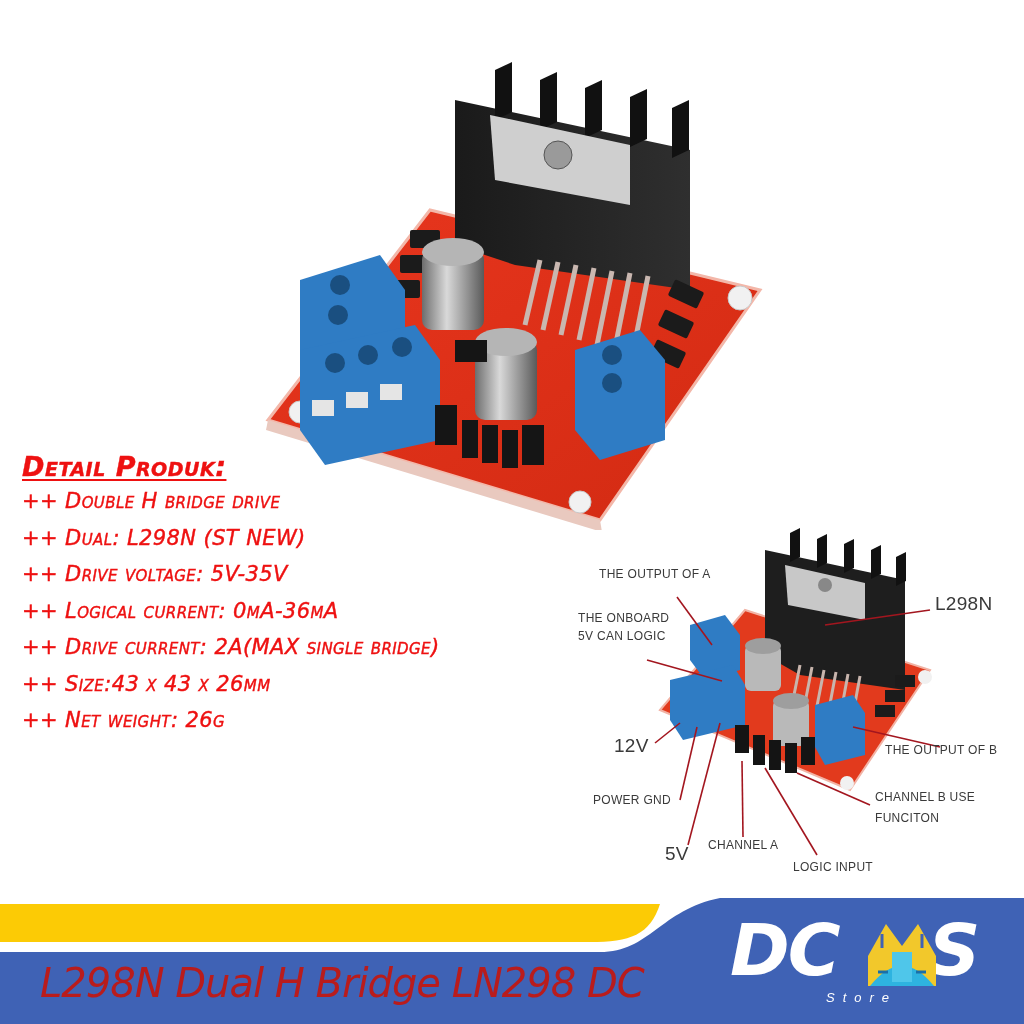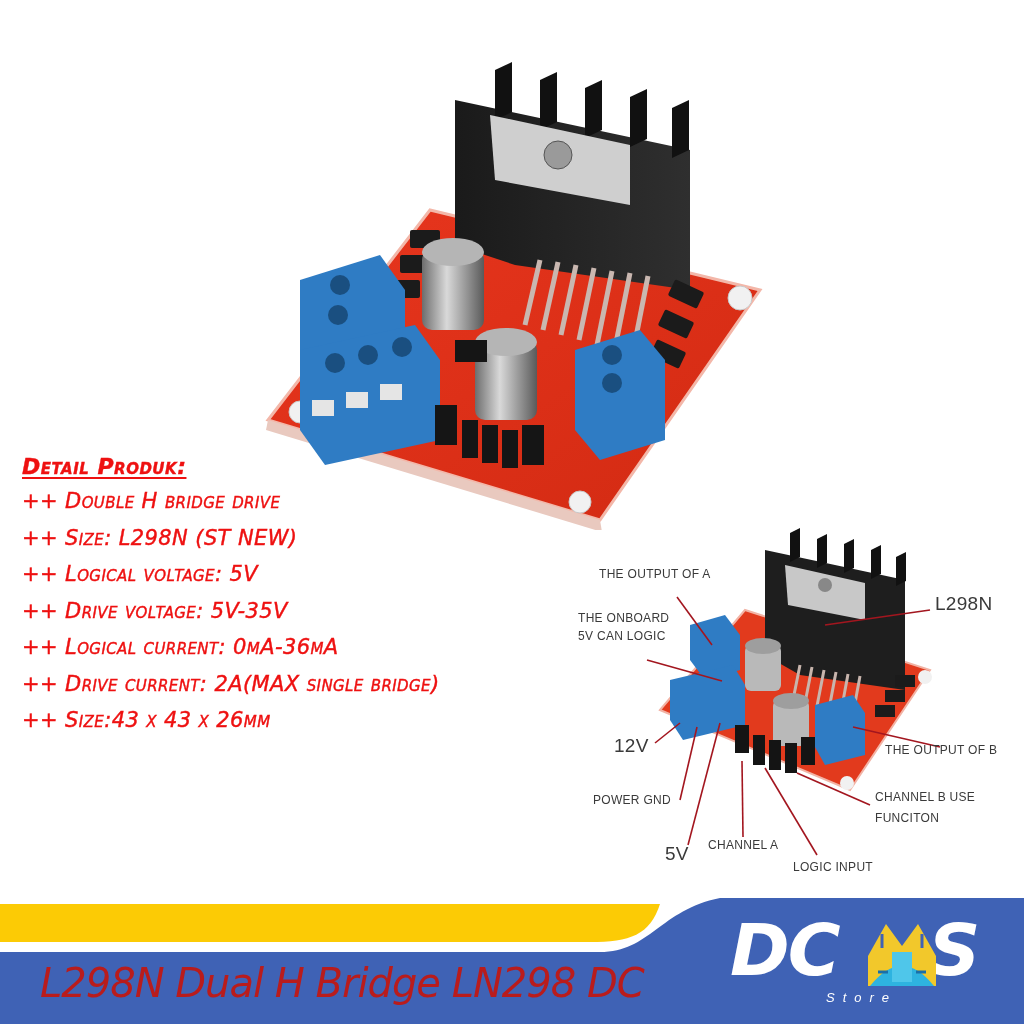--- a/index.html
+++ b/index.html
@@ -6,21 +6,21 @@
   html, body { width: 1024px; height: 1024px; overflow: hidden; background: #ffffff; }
   body { position: relative; font-family: "Liberation Sans", sans-serif; }
 
   
   .main-photo { position: absolute; left: 240px; top: 40px; width: 560px; height: 490px; }
 
   
   .spec-block { position: absolute; left: 22px; top: 450px; width: 640px; }
   .spec-title {
     font-family: "DejaVu Sans", sans-serif; font-weight: bold; font-style: italic;
-    color: #ee1111; font-size: 22px; letter-spacing: 0.5px; font-variant: small-caps;
+    color: #ee1111; font-size: 27px; letter-spacing: 0.5px; font-variant: small-caps;
     text-decoration: underline; text-underline-offset: 3px; height: 33px; line-height: 33px;
     -webkit-text-stroke: 0.4px #ee1111;
   }
   .spec-line {
     font-family: "DejaVu Sans", sans-serif; font-weight: normal; font-style: italic;
     color: #ee1111; font-size: 21px; font-variant: small-caps; letter-spacing: 0.4px;
     height: 36.5px; line-height: 36.5px; white-space: nowrap;
     -webkit-text-stroke: 0.4px #ee1111;
   }
 
@@ -137,26 +137,26 @@
         <rect x="262" y="390" width="16" height="38"></rect>
       <rect x="282" y="385" width="22" height="40"></rect>
         <rect x="215" y="300" width="32" height="22"></rect>
     </g>
   </svg>
 </div>
 
 <div class="spec-block">
   <div class="spec-title">Detail Produk:</div>
   <div class="spec-line">++ Double H bridge drive</div>
-  <div class="spec-line">++ Size: L298N (ST NEW)</div>
-  <div class="spec-line">++ Logical voltage: 5V</div>
+  <div class="spec-line">++ Dual: L298N (ST NEW)</div>
   <div class="spec-line">++ Drive voltage: 5V-35V</div>
   <div class="spec-line">++ Logical current: 0mA-36mA</div>
   <div class="spec-line">++ Drive current: 2A(MAX single bridge)</div>
   <div class="spec-line">++ Size:43 x 43 x 26mm</div>
+  <div class="spec-line">++ Net weight: 26g</div>
 </div>
 
 <div class="diagram">
   <svg width="439" height="375" viewBox="0 0 439 375" style="position:absolute;left:0;top:0">
 
     <polygon points="75,195 160,95 345,155 265,275" fill="#e23a1d" stroke="#f2b3a5" stroke-width="2"></polygon>
     <circle cx="92" cy="190" r="7" fill="#f1f1f1"></circle>
       <circle cx="340" cy="162" r="7" fill="#f1f1f1"></circle>
       <circle cx="262" cy="268" r="7" fill="#f1f1f1"></circle>
 

